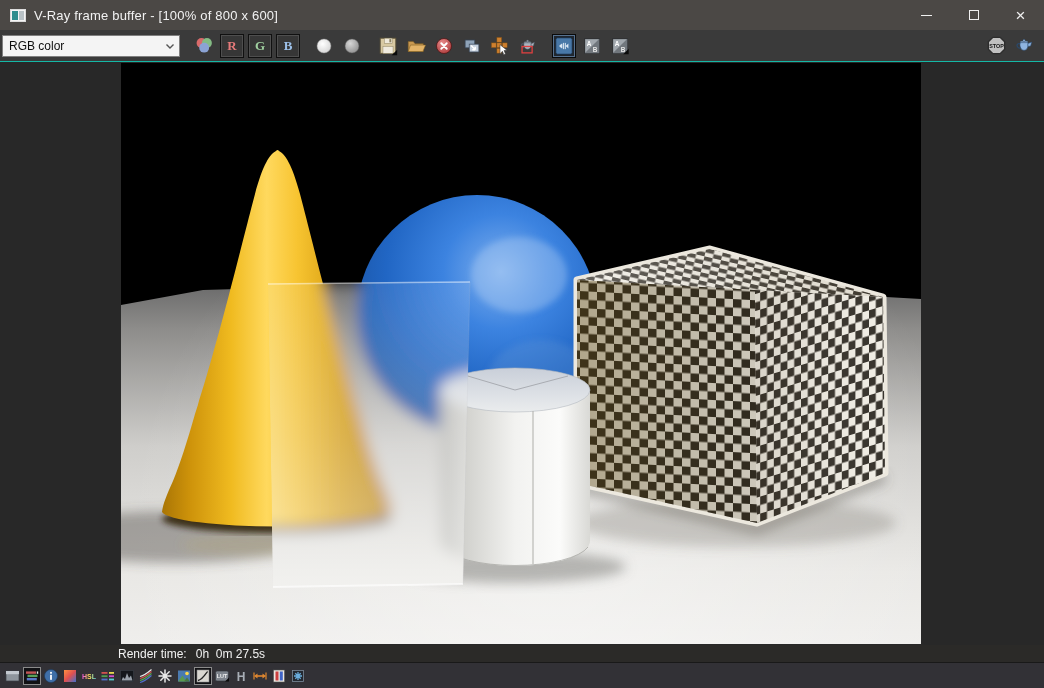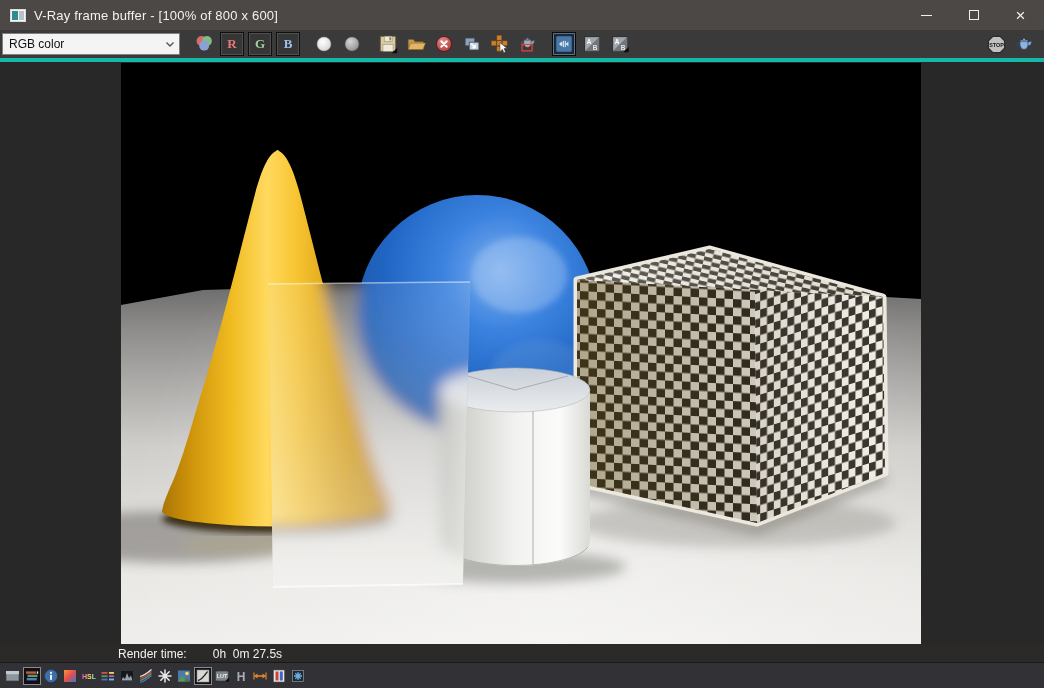--- a/index.html
+++ b/index.html
@@ -15,41 +15,41 @@
     border:1px solid #dcdcdc; display:flex; padding:1px; }
   .ti-left { flex:1; background:#2f8d8d; }
   .ti-right { flex:1; background:#b9c2c6; margin-left:1px; }
   .title-text { color:#f2f2f2; font-size:13px; letter-spacing:.2px; }
   .win-controls { margin-left:auto; display:flex; height:100%; }
   .win-btn { width:47px; height:100%; display:flex; align-items:center; justify-content:center; cursor:default; }
   .glyph-min { width:11px; height:1px; background:#f0f0f0; }
   .glyph-max { width:10px; height:10px; border:1px solid #f0f0f0; }
   .glyph-close { color:#f0f0f0; font-size:17px; line-height:17px; }
   
-  .toolbar { height:32px; background:#3a3a3a; border-bottom:4px solid #14b8a6;
+  .toolbar { height:32px; background:#3a3a3a; border-bottom:1px solid #14b8a6;
     display:flex; align-items:center; padding:0 8px 0 2px; }
   .tb-select { width:178px; height:22px; background:#f4f4f4; border:1px solid #7f7f7f;
     display:flex; align-items:center; padding:0 4px 0 6px; font-size:12px; color:#101010; }
   .tb-select .chev { margin-left:auto; }
   .tb-btn { width:24px; height:24px; margin-left:4px; display:flex; align-items:center;
     justify-content:center; flex:none; }
   .tb-btn.bordered { border:1px solid #101010; background:#363636; box-shadow:inset 0 0 0 1px #4e4e4e; }
   .tb-btn.active { border:1px solid #0a0a0a; background:#20262d; box-shadow:inset 0 0 0 1px #55708e; }
   .tb-gap { margin-left:12px; }
   .chan-letter { font-size:13px; font-weight:bold; font-family:"Liberation Serif", serif; }
   .chan-r { color:#e57a7a; } .chan-g { color:#9fcf9f; } .chan-b { color:#9cc0e8; }
   .tb-spacer { flex:1; }
   
   .viewport { position:relative; height:583px; background:#282828; }
   .render-area { position:absolute; left:121px; top:1px; width:800px; height:581px; background:#000; }
   .render-area svg { display:block; }
   
   .statusbar { height:17px; background:#2b2a28; color:#f2f2f2; font-size:12px;
     display:flex; align-items:center; padding-left:118px; white-space:pre; }
-  .statusbar .val { margin-left:26px; }
+  .statusbar .val { margin-left:9px; }
   
   .bottombar { height:26px; background:#323136; border-top:1px solid #191919;
     display:flex; align-items:center; padding-left:4px; }
   .bb-btn { width:18px; height:18px; margin-right:1px; display:flex; align-items:center;
     justify-content:center; flex:none; }
   .bb-btn.active { border:1px solid #8a8a8a; background:#111114; }
 </style>
 </head>
 <body>
 

